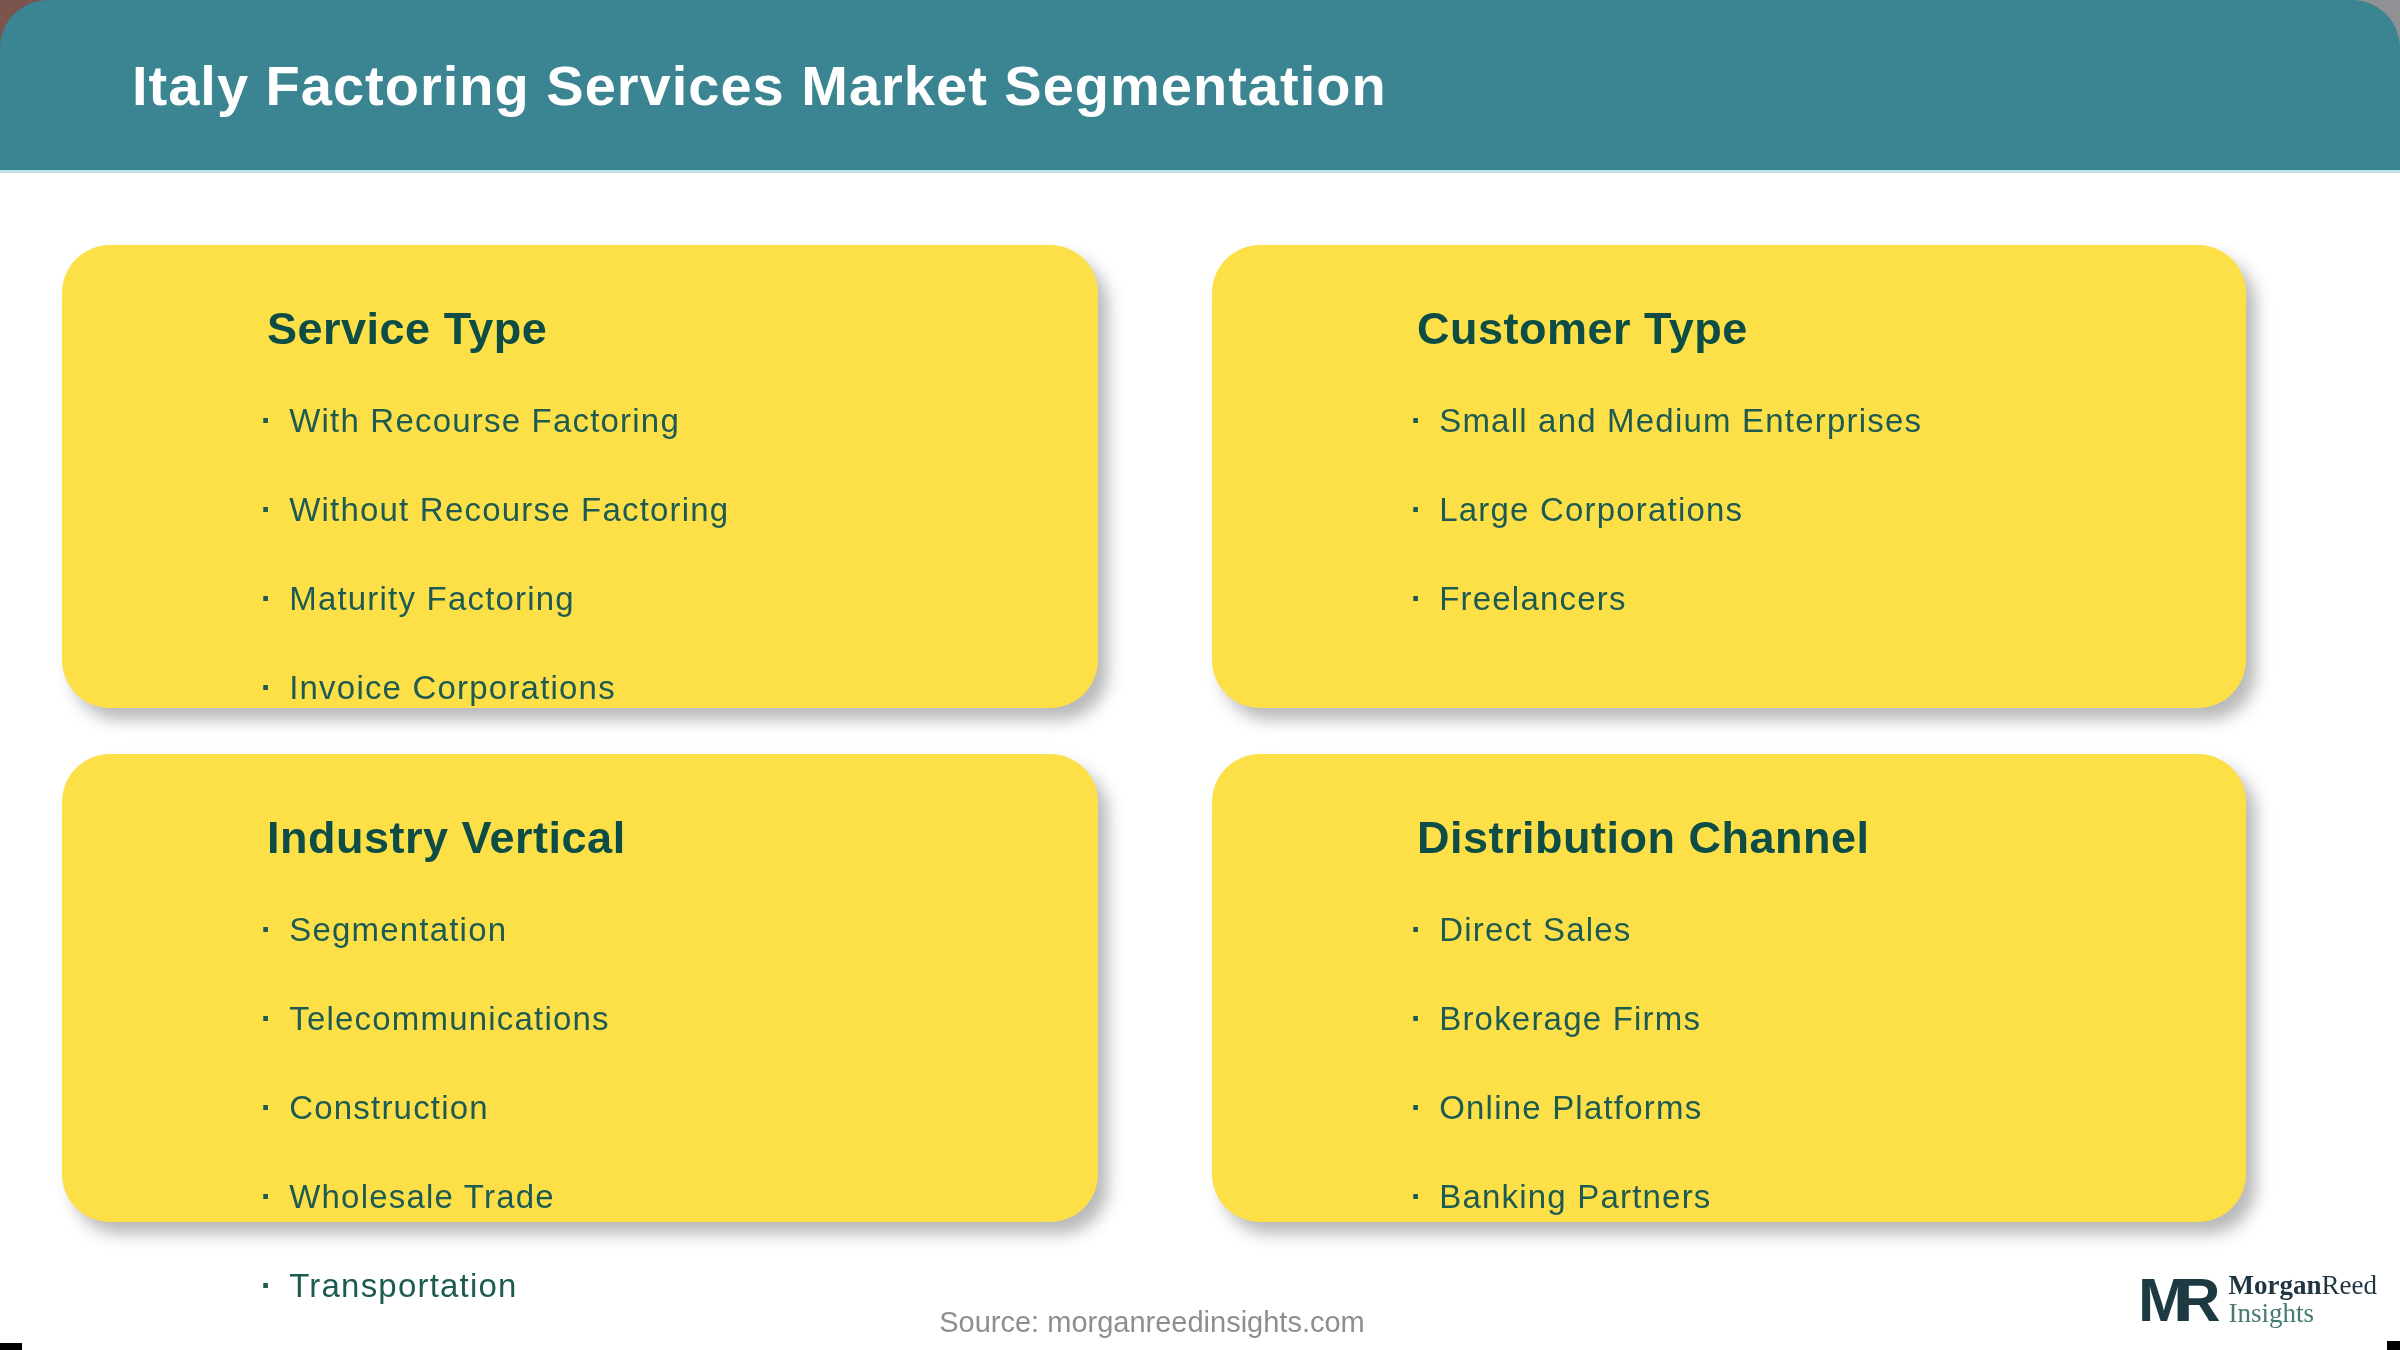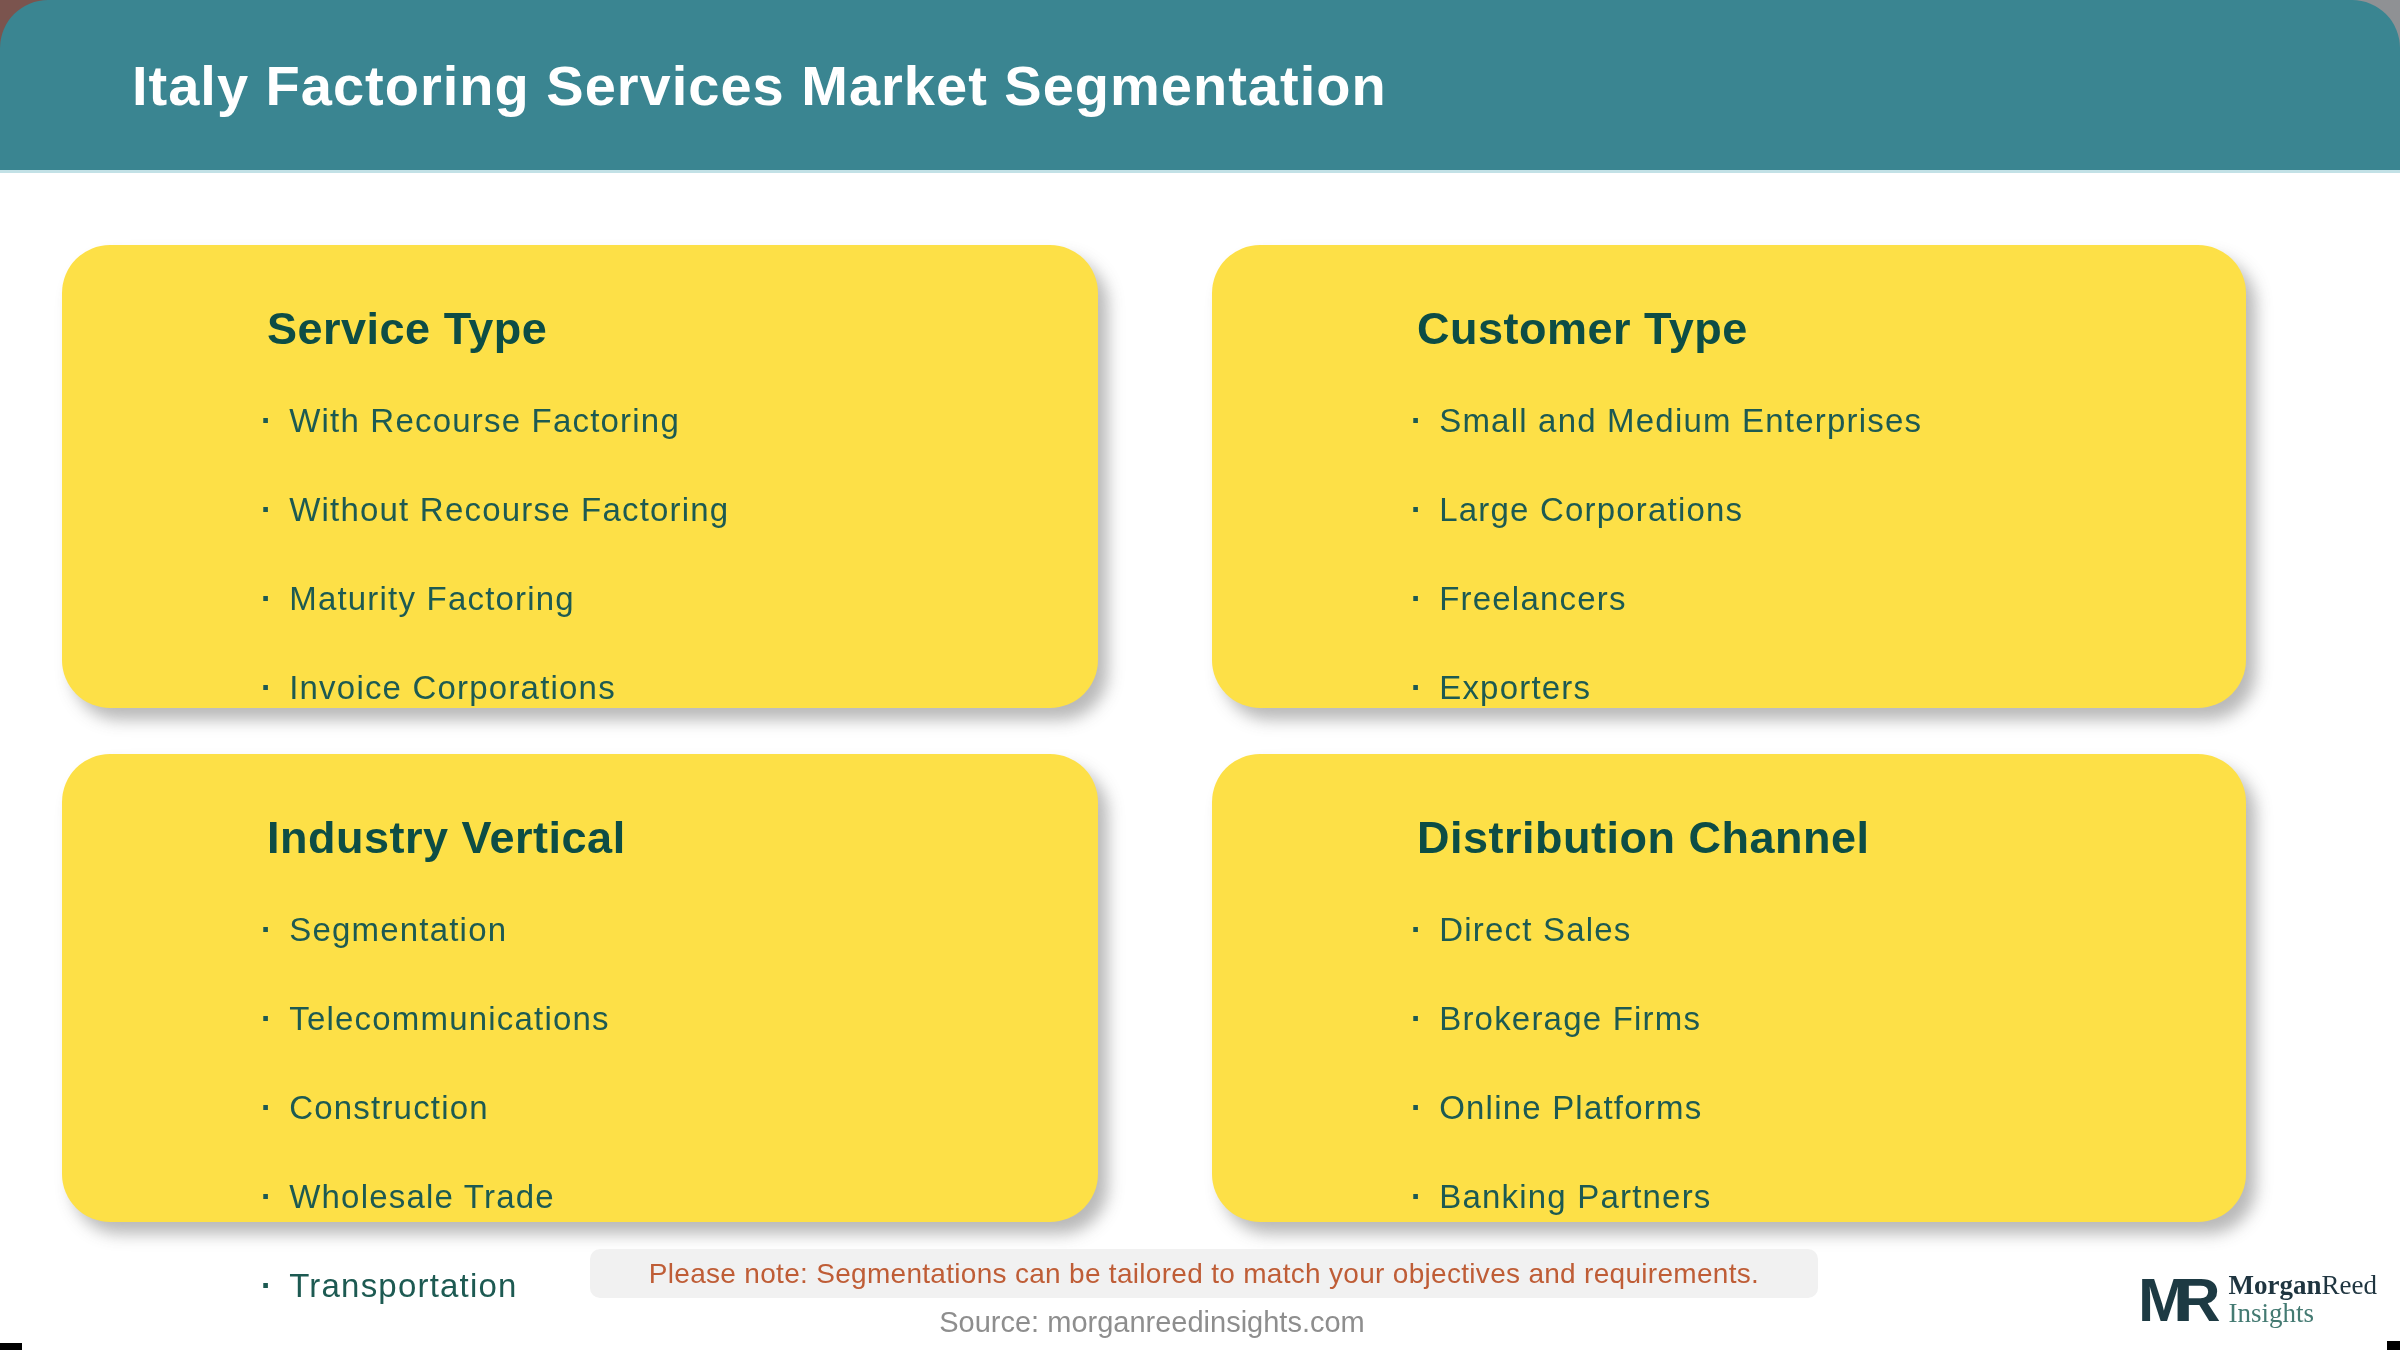--- a/index.html
+++ b/index.html
@@ -116,21 +116,20 @@
     </div>
   </div>
 
   <div class="card c2">
     <div class="card-inner">
       <h2 class="card-title">Customer Type</h2>
       <ul>
         <li>Small and Medium Enterprises</li>
         <li>Large Corporations</li>
         <li>Freelancers</li>
-        <li>Exporters</li>
       </ul>
     </div>
   </div>
 
   <div class="card c3">
     <div class="card-inner">
       <h2 class="card-title">Industry Vertical</h2>
       <ul>
         <li>Segmentation</li>
         <li>Telecommunications</li>
@@ -146,23 +145,20 @@
       <h2 class="card-title">Distribution Channel</h2>
       <ul>
         <li>Direct Sales</li>
         <li>Brokerage Firms</li>
         <li>Online Platforms</li>
         <li>Banking Partners</li>
       </ul>
     </div>
   </div>
 
-  <div class="note">
-    <span>Please note: Segmentations can be tailored to match your objectives and requirements.</span>
-  </div>
 
   <div class="source">Source: morganreedinsights.com</div>
 
   <div class="logo">
     <div class="monogram">MR</div>
     <div class="logo-text">
       <div class="logo-name"><span class="bold">Morgan</span><span>Reed</span></div>
       <div class="logo-sub">Insights</div>
     </div>
   </div>

